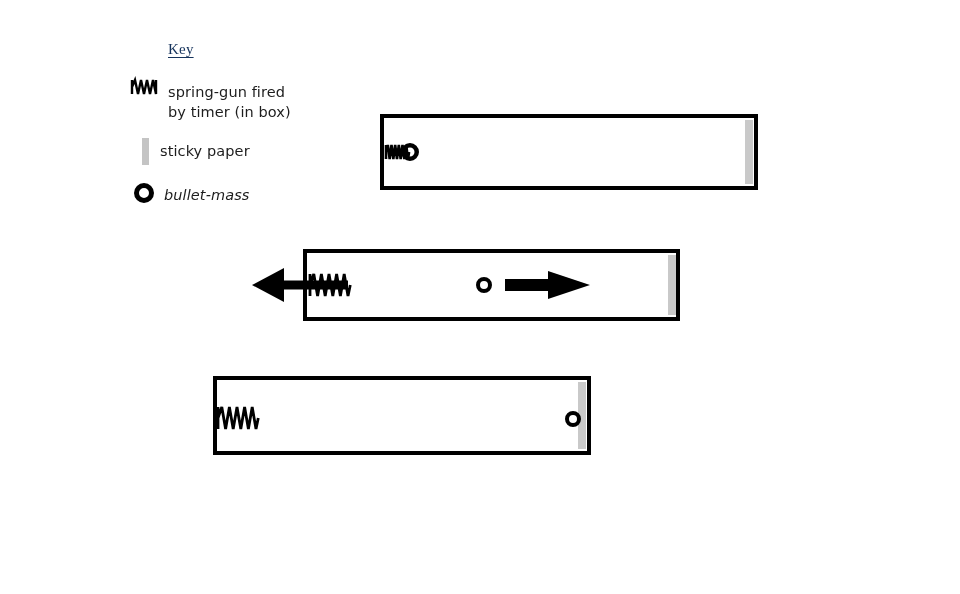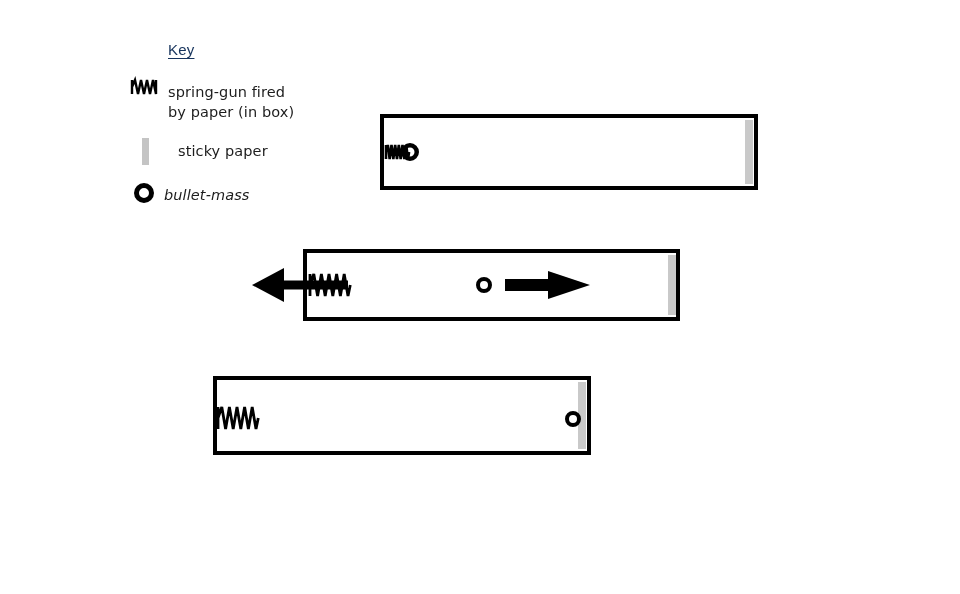--- a/index.html
+++ b/index.html
@@ -27,21 +27,21 @@
   .key-block {
     position: absolute;
     left: 130px;
     top: 36px;
     width: 280px;
   }
   .key-title {
     position: absolute;
     left: 38px;
     top: 5px;
-    font-family: Liberation Sans, sans-serif;
+    font-family: Liberation Serif, serif;
     font-size: 15px;
     font-weight: 400;
     color: #16335c;
     text-decoration: underline;
     text-underline-offset: 3px;
     letter-spacing: 0.2px;
     white-space: nowrap;
   }
   .key-row {
     position: absolute;
@@ -59,21 +59,21 @@
   .key-label {
     position: absolute;
     font-family: "DejaVu Sans", sans-serif;
     font-size: 14.5px;
     line-height: 20px;
     color: #1d1d1d;
     white-space: pre;
     letter-spacing: 0.1px;
   }
   .key-row-spring .key-label { left: 38px; top: 6px; }
-  .key-row-paper  .key-label { left: 28px; top: 7px; margin-left: 18px; }
+  .key-row-paper  .key-label { left: 28px; top: 7px; }
   .key-row-bullet .key-label { left: 32px; top: 4px; font-style: italic; }
 
   .key-paper-swatch {
     position: absolute;
     left: 10px;
     top: 4px;
     width: 7px;
     height: 27px;
     background: #c4c4c4;
   }
@@ -108,21 +108,21 @@
 
     <div class="key-title">Key</div>
 
     <div class="key-row key-row-spring">
       <span class="key-icon">
         <svg width="30" height="22" viewBox="0 0 30 22" aria-hidden="true">
           <path d="M2 4 L2 18 M2 11 L5 4 L8 18 L11 4 L14 18 L17 4 L20 18 L23 4 L26 18 L26 4" fill="none" stroke="#000000" stroke-width="2.4" stroke-linejoin="miter"></path>
         </svg>
       </span>
       <span class="key-label">spring-gun fired
-by paper (in box)</span>
+by timer (in box)</span>
     </div>
 
     <div class="key-row key-row-paper">
       <span class="key-paper-swatch"></span>
       <span class="key-label">sticky paper</span>
     </div>
 
     <div class="key-row key-row-bullet">
       <span class="key-icon">
         <svg width="24" height="24" viewBox="0 0 24 24" aria-hidden="true">

